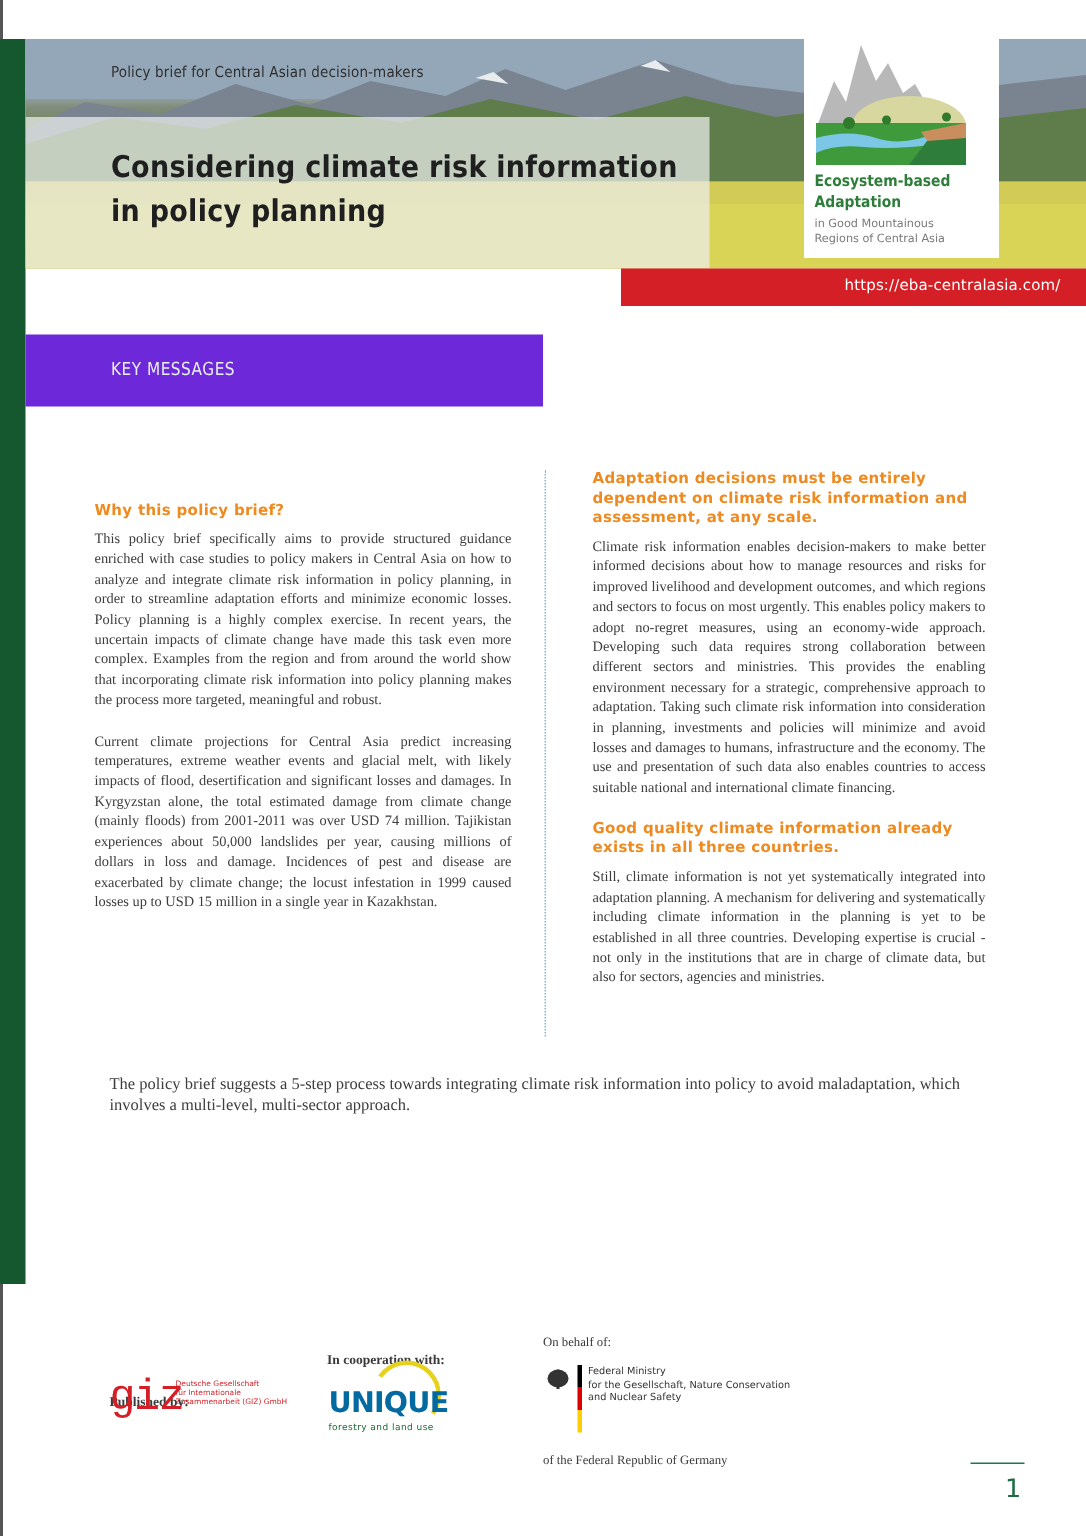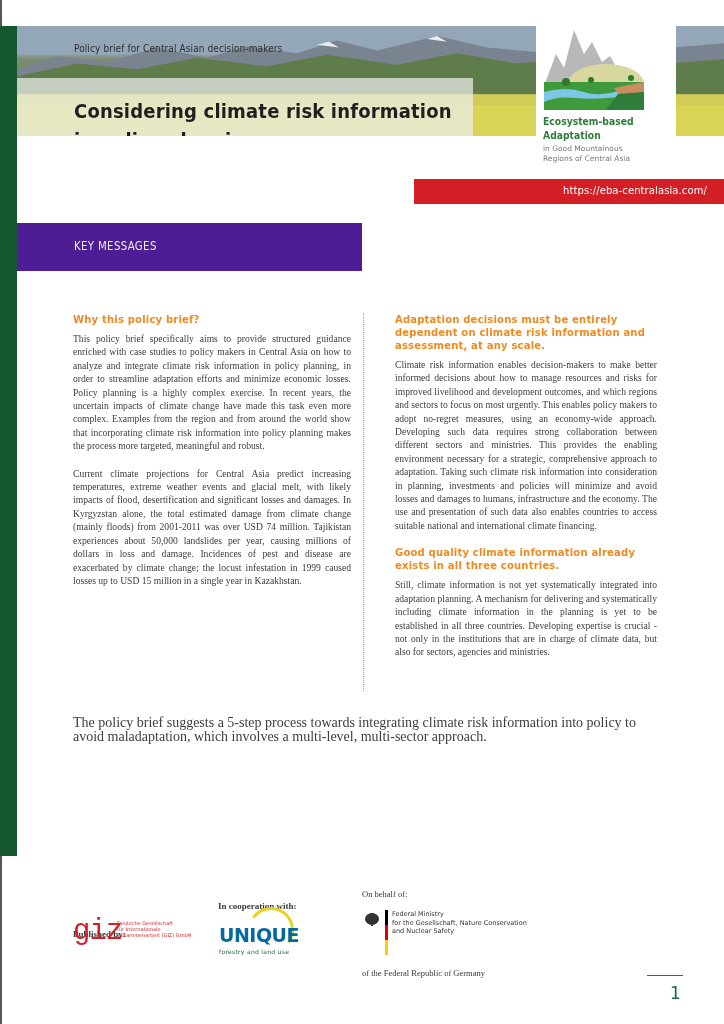--- a/index.html
+++ b/index.html
@@ -4,49 +4,49 @@
 <style>
   * { box-sizing: border-box; margin: 0; padding: 0; }
   html, body { width: 724px; height: 1024px; background: #ffffff; overflow: hidden; }
   body { position: relative; font-family: "Liberation Serif", serif; color: #3a3a3a; }
 
   .left-bar { position: absolute; left: 0; top: 26px; width: 17px; height: 830px; background: #15572f; }
   .left-bar-thin { position: absolute; left: 0; top: 856px; width: 2px; height: 168px; background: #555; }
   .top-edge { position: absolute; left: 0; top: 0; width: 2px; height: 26px; background: #555; }
 
   
-  .hero { position: absolute; left: 17px; top: 26px; width: 707px; height: 110px; overflow: hidden;
+  .hero { position: absolute; left: 17px; top: 26px; width: 707px; height: 153px; overflow: hidden;
     background: linear-gradient(180deg, #8da2b3 0%, #9fb0bc 22%, #7f8c7a 30%, #6f8a55 40%, #8f9c63 55%, #c9c45c 70%, #d8d35a 85%, #c9c060 100%); }
   .mtn { position: absolute; left: 0; top: 0; width: 100%; height: 100%; }
   .hero-overlay { position: absolute; left: 0; top: 52px; width: 456px; height: 101px; background: rgba(235,238,238,0.72); }
   .hero-subtitle { position: absolute; left: 57px; top: 17px; font-family: "DejaVu Sans Condensed", "DejaVu Sans", sans-serif; font-size: 10px; color: #2f2f2f; letter-spacing: 0.1px; }
   .hero-title { position: absolute; left: 57px; top: 71px; width: 420px; font-family: "DejaVu Sans", sans-serif; font-size: 20px; line-height: 29px; color: #1f1f1f; font-weight: bold; letter-spacing: 0.2px; transform: scaleX(0.9); transform-origin: left top; }
 
   
-  .logo-box { position: absolute; left: 536px; top: 26px; width: 140px; height: 146px; background: #ffffff; }
+  .logo-box { position: absolute; left: 536px; top: 26px; width: 130px; height: 146px; background: #ffffff; }
   .logo-title { position: absolute; left: 7px; top: 88px; font-family: "DejaVu Sans", sans-serif; font-size: 10.5px; line-height: 14px; color: #2e7d3a; font-weight: bold; transform: scaleX(0.88); transform-origin: left top; white-space: nowrap; }
   .logo-sub { position: absolute; left: 7px; top: 118px; font-family: "DejaVu Sans", sans-serif; font-size: 7.5px; line-height: 10px; color: #7a7a7a; white-space: nowrap; }
 
   .url-bar { position: absolute; left: 414px; top: 179px; width: 361px; height: 25px; background: #d51f26; }
   .url-text { position: absolute; left: 149px; top: 6px; font-family: "DejaVu Sans", sans-serif; font-size: 10px; color: #ffffff; letter-spacing: 0.1px; }
 
   
-  .km-bar { position: absolute; left: 17px; top: 223px; width: 345px; height: 48px; background: #4c1d95; }
+  .km-bar { position: absolute; left: 17px; top: 223px; width: 345px; height: 48px; background: #6d28d9; }
   .km-text { position: absolute; left: 57px; top: 16px; font-family: "DejaVu Sans", sans-serif; font-size: 12px; color: #e8efe8; letter-spacing: 0.4px; transform: scaleX(0.85); transform-origin: left top; }
 
   
   .col { position: absolute; top: 313px; }
-  .col-left { left: 73px; width: 278px; }
+  .col-left { left: 63px; width: 278px; margin-top: 21px; }
   .col-right { left: 395px; width: 262px; }
   .divider { position: absolute; left: 363px; top: 313px; height: 378px; border-left: 1px dotted #7fb7d4; }
 
   .heading { font-family: "DejaVu Sans", sans-serif; font-size: 10px; line-height: 13px; color: #ee8a1f; font-weight: bold; letter-spacing: 0.2px; margin-bottom: 6px; }
   .para { font-size: 9.6px; line-height: 13.4px; text-align: justify; color: #3d3d3d; margin-bottom: 14px; hyphens: auto; }
 
-  .summary { position: absolute; left: 73px; top: 716px; width: 584px; font-size: 14px; line-height: 14px; color: #3d3d3d; text-align: left; }
+  .summary { position: absolute; left: 73px; top: 716px; width: 584px; font-size: 11px; line-height: 14px; color: #3d3d3d; text-align: left; }
 
   
   .foot-label { position: absolute; font-size: 9px; font-weight: bold; color: #3a3a3a; }
   .giz-mark { position: absolute; left: 73px; top: 917px; font-family: Liberation Mono, monospace; font-size: 29px; color: #d51f26; font-weight: normal; letter-spacing: -1px; line-height: 30px; }
   .giz-text { position: absolute; left: 117px; top: 920px; font-family: "DejaVu Sans", sans-serif; font-size: 5px; line-height: 6px; color: #d51f26; }
   .unique-mark { position: absolute; left: 219px; top: 924px; font-family: "DejaVu Sans", sans-serif; font-size: 19px; font-weight: bold; color: #0369a1; letter-spacing: -0.5px; }
   .unique-sub { position: absolute; left: 219px; top: 948px; font-family: "DejaVu Sans", sans-serif; font-size: 6px; color: #1b6a32; letter-spacing: 0.3px; }
   .unique-arc { position: absolute; left: 248px; top: 907px; width: 46px; height: 46px; border: 3px solid #e6d21e; border-radius: 50%; border-left-color: transparent; border-bottom-color: transparent; transform: rotate(-10deg); }
   .flag-bar { position: absolute; left: 385px; top: 910px; width: 3px; height: 45px; background: linear-gradient(180deg, #000 0 33%, #dd0000 33% 66%, #ffce00 66% 100%); }
   .eagle { position: absolute; left: 364px; top: 911px; width: 16px; height: 16px; }

